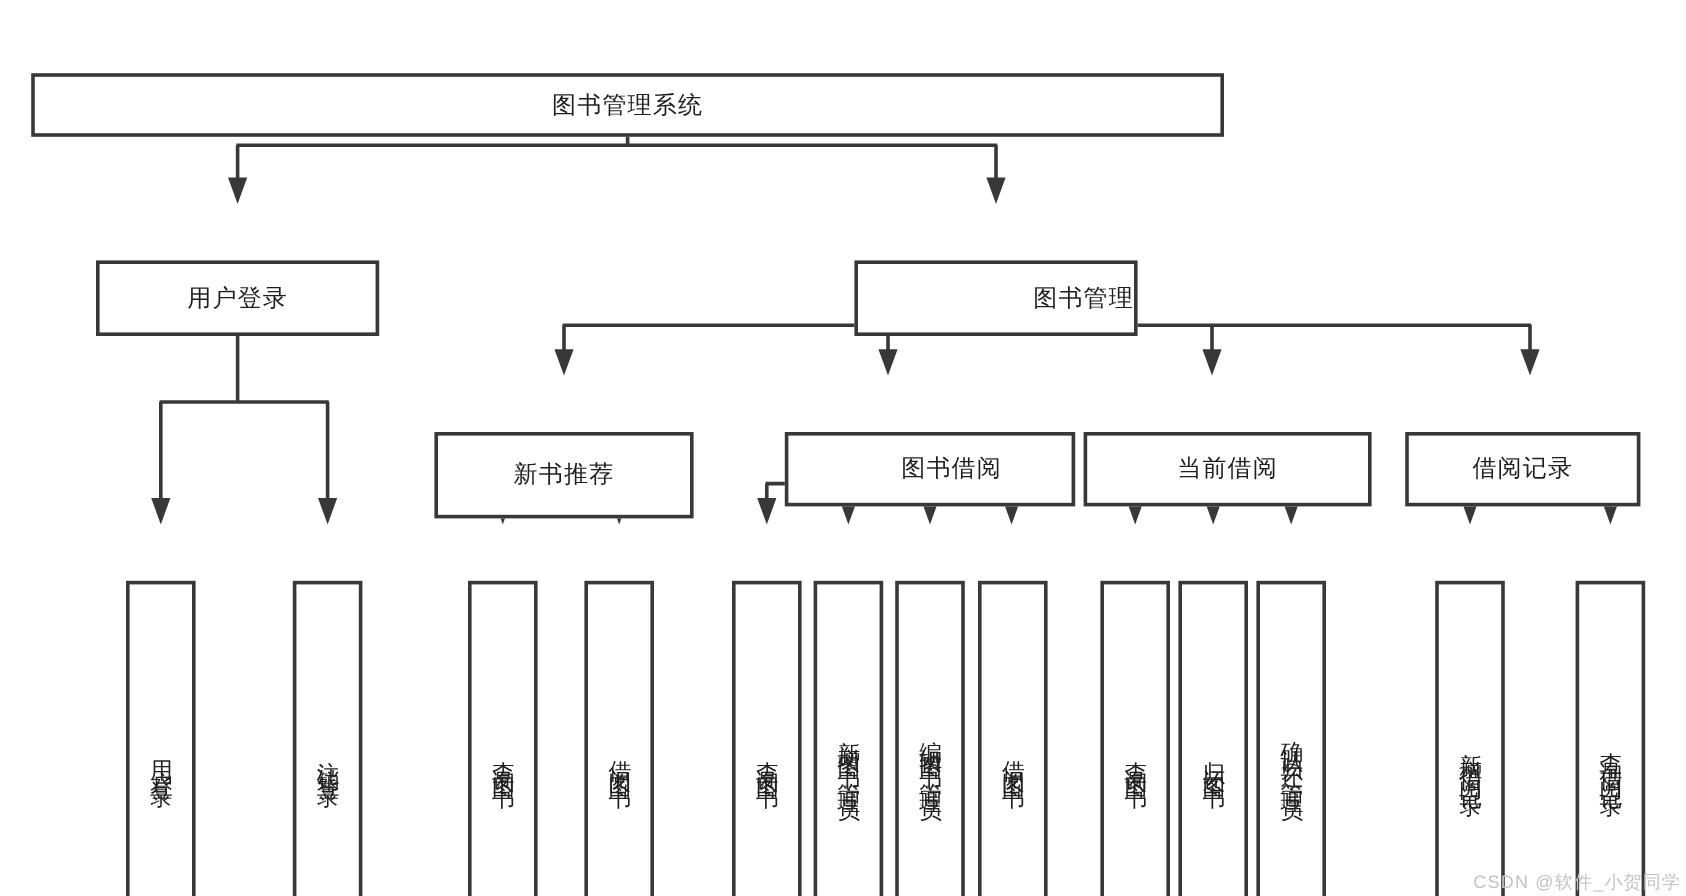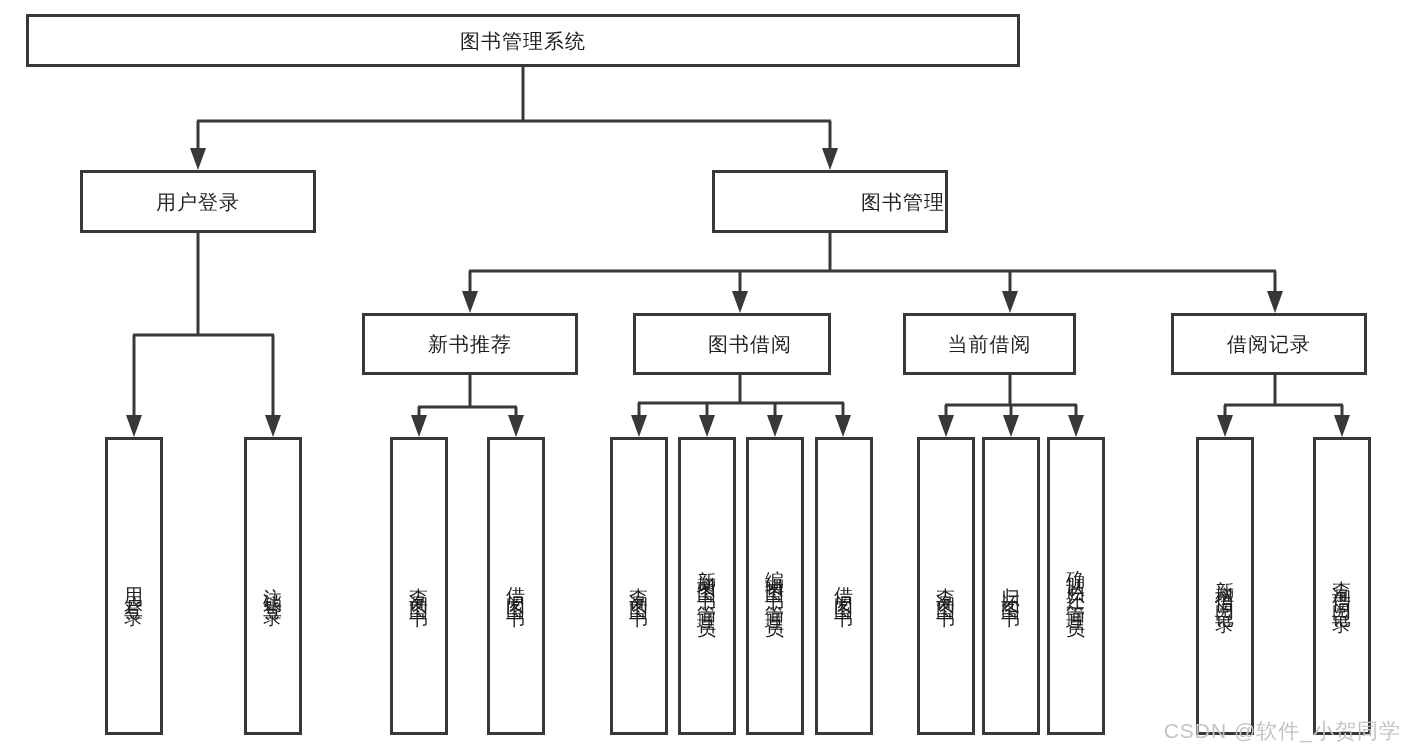--- a/index.html
+++ b/index.html
@@ -28,36 +28,37 @@
     border: 3px solid #383838;
     background: #ffffff;
     color: #1f1f1f;
     display: flex;
     align-items: center;
     justify-content: center;
     font-size: 20px;
     letter-spacing: 1px;
     text-align: center;
     line-height: 1;
+    margin-top: 47px;
   }
   .node.vert {
     font-size: 19px;
     padding: 14px 0;
   }
   .node.vert .vtxt {
     writing-mode: vertical-rl;
     text-orientation: mixed;
     letter-spacing: 7px;
     white-space: nowrap;
   }
   .watermark {
     position: absolute;
     right: 4px;
     bottom: 2px;
-    font-size: 21px;
+    font-size: 15px;
     color: #c3c3c3;
     letter-spacing: 1px;
     user-select: none;
   }
 </style>
 </head>
 <body>
 
 <div class="stage">
 
@@ -154,27 +155,27 @@
     <span>图书管理系统</span>
   </div>
 
   <div class="node" style="left:80px; top:170px; width:236px; height:63px;">
     <span>用户登录</span>
   </div>
   <div class="node" style="left:712px; top:170px; width:236px; height:63px;justify-content:flex-end;">
     <span>图书管理</span>
   </div>
 
-  <div class="node" style="left:362px; top:313px; width:216px; height:62px;text-align:right;">
+  <div class="node" style="left:362px; top:313px; width:216px; height:72px;text-align:right;">
     <span>新书推荐</span>
   </div>
-  <div class="node" style="left:633px; top:313px; width:198px; height:62px;padding-left:36px;">
+  <div class="node" style="left:654px; top:313px; width:242px; height:62px;padding-left:36px;">
     <span>图书借阅</span>
   </div>
-  <div class="node" style="left:903px; top:313px; width:173px; height:62px;">
+  <div class="node" style="left:903px; top:313px; width:240px; height:62px;">
     <span>当前借阅</span>
   </div>
   <div class="node" style="left:1171px; top:313px; width:196px; height:62px;">
     <span>借阅记录</span>
   </div>
 
   <div class="node vert" style="left:105px; top:437px; width:58px; height:298px;">
     <span class="vtxt">用户登录</span>
   </div>
   <div class="node vert" style="left:244px; top:437px; width:58px; height:298px;">

